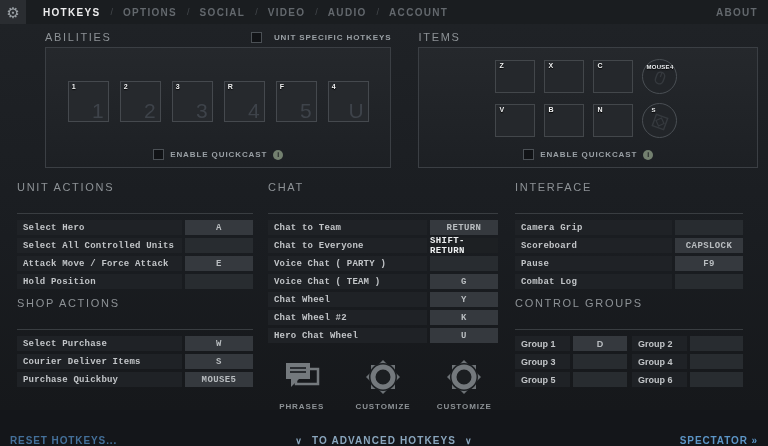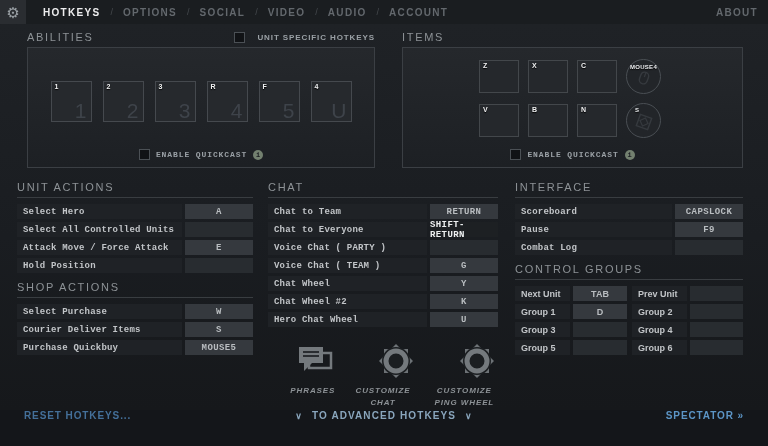--- a/index.html
+++ b/index.html
@@ -14,21 +14,21 @@
   .tab { font-size:10px; font-weight:bold; letter-spacing:1.3px; color:#63686d; padding:0 5px; cursor:pointer; }
   .tab.active { color:#ededee; }
   .tab-sep { color:#45494d; font-size:9px; padding:0 5px; }
   .about-link { margin-left:auto; margin-right:10px; font-size:10px; font-weight:bold; letter-spacing:1.3px; color:#63686d; cursor:pointer; }
 
   
   .content { height:386px; background:linear-gradient(180deg,#1f2226 0%, #1a1d21 55%, #16181b 100%);
              padding:5px 10px 0 17px; }
 
   .top-row { display:flex; }
-  .abilities-col { width:348px; margin-left:10px; }
+  .abilities-col { width:348px; margin-left:28px; }
   .items-col { width:341px; margin-left:27px; }
 
   .sec-head-row { display:flex; align-items:center; justify-content:space-between; height:16px; }
   .sec-title { color:#8d9296; font-size:11px; letter-spacing:1.7px; }
 
   .panel { margin-top:2px; height:121px; border:1px solid #3b3f44;
            background:linear-gradient(180deg,#25282c 0%, #1d2024 100%); position:relative; }
 
   .ability-slots { display:flex; justify-content:center; gap:11px; padding-top:33px; }
   .slot { width:41px; height:41px; background:#26292d; border:1px solid #45494e; position:relative; cursor:pointer; }
@@ -37,33 +37,33 @@
 
   .items-grid { margin:11px 0 0 76px; display:grid; grid-template-columns:40px 40px 40px 35px;
                 column-gap:9px; row-gap:9px; align-items:center; }
   .item-slot { width:40px; height:33px; background:#25282c; border:1px solid #43474b; position:relative; cursor:pointer; }
   .circle-slot { width:35px; height:35px; border-radius:50%; background:#222529; border:1px solid #4a4f54; position:relative; cursor:pointer; }
   .circle-label { position:absolute; top:4px; left:0; width:100%; text-align:center; font-size:6px; font-weight:bold;
                   color:#eceef0; letter-spacing:.3px; text-shadow:0 1px 1px #000; }
   .circle-label.corner { width:auto; left:8px; top:3px; text-align:left; }
   .circle-ghost { position:absolute; left:50%; top:55%; transform:translate(-50%,-50%) rotate(20deg); opacity:.35; }
 
-  .quickcast { position:absolute; bottom:7px; left:0; right:0; display:flex; justify-content:center; align-items:center; gap:6px;font-family:Liberation Mono, monospace; }
+  .quickcast { position:absolute; bottom:7px; left:0; right:0; display:flex; justify-content:center; align-items:center; gap:6px; }
   .checkbox { width:11px; height:11px; background:#111316; border:1px solid #4b5055; display:inline-block; cursor:pointer; }
   .cb-label { font-size:8px; font-weight:bold; letter-spacing:.9px; color:#9aa0a5; }
   .info-icon { width:10px; height:10px; border-radius:50%; background:#73806f; color:#1b1e21; font-size:7px; font-weight:bold;
                display:inline-flex; align-items:center; justify-content:center; }
 
   
   .main-row { display:flex; margin-top:13px; }
   .col-left  { width:236px; }
   .col-mid   { width:230px; margin-left:15px; }
   .col-right { width:228px; margin-left:17px; }
 
-  .sec-header { color:#8d9296; font-size:11px; letter-spacing:1.7px; padding-bottom:4px; margin-bottom:6px;
+  .sec-header { color:#8d9296; font-size:11px; letter-spacing:1.7px; padding-bottom:20px; margin-bottom:6px;
                 border-bottom:1px solid #393d41; }
   .sec-header.gap { margin-top:8px; }
 
   .krow { display:flex; height:15px; margin-bottom:3px;font-family:Liberation Mono, monospace; }
   .krow-label { flex:1; background:#1f2226; color:#c2c5c8; font-size:9px; font-weight:bold; letter-spacing:.2px;
                 display:flex; align-items:center; padding-left:6px; }
   .krow-key { width:68px; margin-left:3px; background:#282c30; color:#a6abaf; font-size:9px; font-weight:bold;
               display:flex; align-items:center; justify-content:center; letter-spacing:.4px; cursor:pointer; }
   .krow-key.filled { background:#35393e; color:#b9bdc0; }
   .krow-key.dark { background:#1d2023; color:#eef0f1; }
@@ -71,26 +71,26 @@
   .cg-row { display:flex; height:15px; margin-bottom:3px; }
   .cg-label { width:55px; background:#1f2226; color:#c2c5c8; font-size:9px; font-weight:bold; display:flex; align-items:center; padding-left:6px; }
   .cg-key { width:54px; margin-left:3px; background:#282c30; color:#a6abaf; font-size:9px; font-weight:bold;
             display:flex; align-items:center; justify-content:center; cursor:pointer; }
   .cg-key.filled { background:#35393e; color:#b9bdc0; }
   .cg-label.second { margin-left:5px; }
   .cg-key.last { flex:1; }
 
   
   .chat-tools { display:flex; justify-content:center; gap:14px; margin-top:12px; }
-  .tool { width:84px; display:flex; flex-direction:column; align-items:flex-end; cursor:pointer;font-style:italic; }
+  .tool { width:84px; display:flex; flex-direction:column; align-items:center; cursor:pointer; }
   .tool-icon { height:44px; display:flex; align-items:center; justify-content:center; }
   .tool-label { margin-top:2px; font-size:8px; font-weight:bold; letter-spacing:.9px; color:#8d9296; text-align:center; line-height:1.5; }
 
   
-  .bottombar { height:36px; background:#14161a; display:flex; align-items:flex-start; padding:0 24px; position:relative; }
+  .bottombar { height:36px; background:#14161a; display:flex; align-items:flex-end; padding:0 10px; position:relative; }
   .reset-link { color:#44709a; font-size:10px; font-weight:bold; letter-spacing:.9px; cursor:pointer; }
   .advanced-link { position:absolute; left:50%; transform:translateX(-50%); display:flex; align-items:center; gap:9px;
                    color:#8aa6bd; font-size:10px; font-weight:bold; letter-spacing:1.1px; cursor:pointer; }
   .chev { font-size:9px; font-weight:bold; }
   .spectator-link { margin-left:auto; color:#5c95c6; font-size:10px; font-weight:bold; letter-spacing:.9px; cursor:pointer; }
 </style>
 </head>
 <body>
 
 <div class="topbar">
@@ -313,40 +313,38 @@
           </span>
           <span class="tool-label">CUSTOMIZE PING WHEEL</span>
         </div>
       </div>
     </div>
 
     <div class="col-right">
       <div class="sec-header">INTERFACE</div>
 
       <div class="krow">
+        <span class="krow-label">Camera Grip</span>
+        <span class="krow-key"></span>
+      </div>
+      <div class="krow">
         <span class="krow-label">Scoreboard</span>
         <span class="krow-key filled">CAPSLOCK</span>
       </div>
       <div class="krow">
         <span class="krow-label">Pause</span>
         <span class="krow-key filled">F9</span>
       </div>
       <div class="krow">
         <span class="krow-label">Combat Log</span>
         <span class="krow-key"></span>
       </div>
 
       <div class="sec-header gap">CONTROL GROUPS</div>
 
-      <div class="cg-row">
-        <span class="cg-label">Next Unit</span>
-        <span class="cg-key filled">TAB</span>
-        <span class="cg-label second">Prev Unit</span>
-        <span class="cg-key last"></span>
-      </div>
       <div class="cg-row">
         <span class="cg-label">Group 1</span>
         <span class="cg-key filled">D</span>
         <span class="cg-label second">Group 2</span>
         <span class="cg-key last"></span>
       </div>
       <div class="cg-row">
         <span class="cg-label">Group 3</span>
         <span class="cg-key"></span>
         <span class="cg-label second">Group 4</span>

